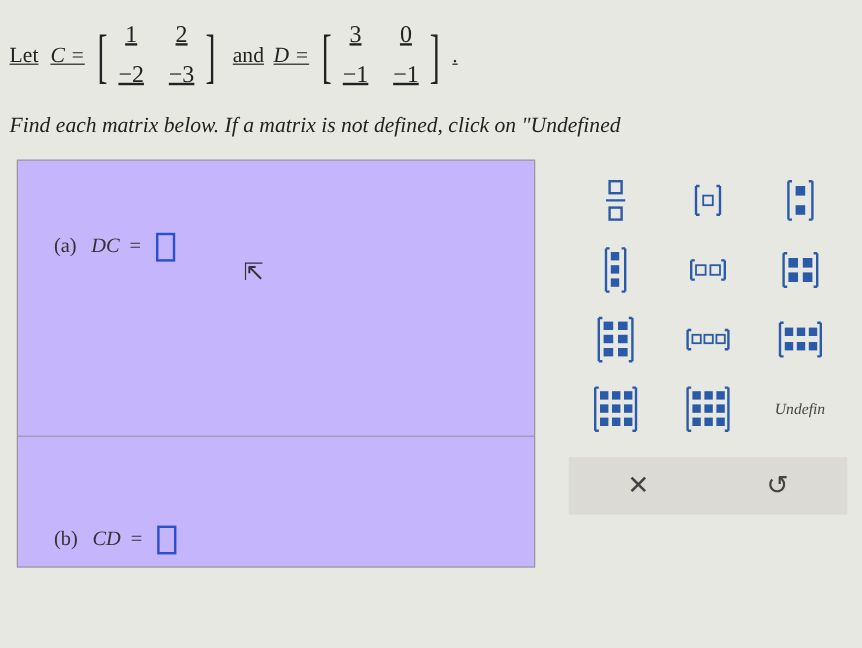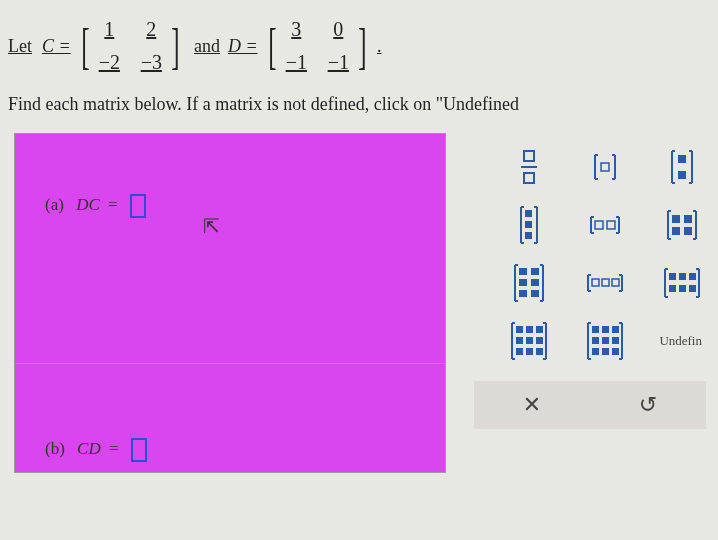--- a/index.html
+++ b/index.html
@@ -42,31 +42,32 @@
     column-gap: 18px;
     row-gap: 10px;
     font-size: 20px;
     padding: 2px 4px;
   }
   .mgrid div { text-align: center; min-width: 24px; }
   .instruction {
     font-size: 18px;
     margin: 6px 0 18px 8px;
     color: #222;
+    font-style: italic;
   }
   .work-area {
     display: flex;
     gap: 28px;
     padding-left: 14px;
   }
   .answer-panel {
     border: 1px solid #999;
     width: 430px;
     height: 338px;
-    background: #d946ef;
+    background: #c4b5fd;
   }
   .part {
     height: 50%;
     border-bottom: 1px solid #999;
     padding: 60px 0 0 30px;
     font-size: 17px;
     color: #333;
     position: relative;
   }
   .part:last-child { border-bottom: none; padding-top: 74px; }
@@ -91,23 +92,24 @@
   .pal-grid {
     display: grid;
     grid-template-columns: repeat(3, 1fr);
     gap: 6px;
     padding: 8px 4px;
   }
   .pal-cell {
     height: 52px;
     display: flex;
     align-items: center;
-    justify-content: flex-end;
+    justify-content: center;
     font-size: 12px;
     color: #2a5aa8;
+    font-style: italic;
   }
   .pal-cell svg { width: 40px; height: 40px; }
   .undef { font-size: 13px; color: #444; }
   .pal-actions {
     background: #dcdad4;
     display: flex;
     height: 48px;
     margin-top: 6px;
     align-items: center;
   }

